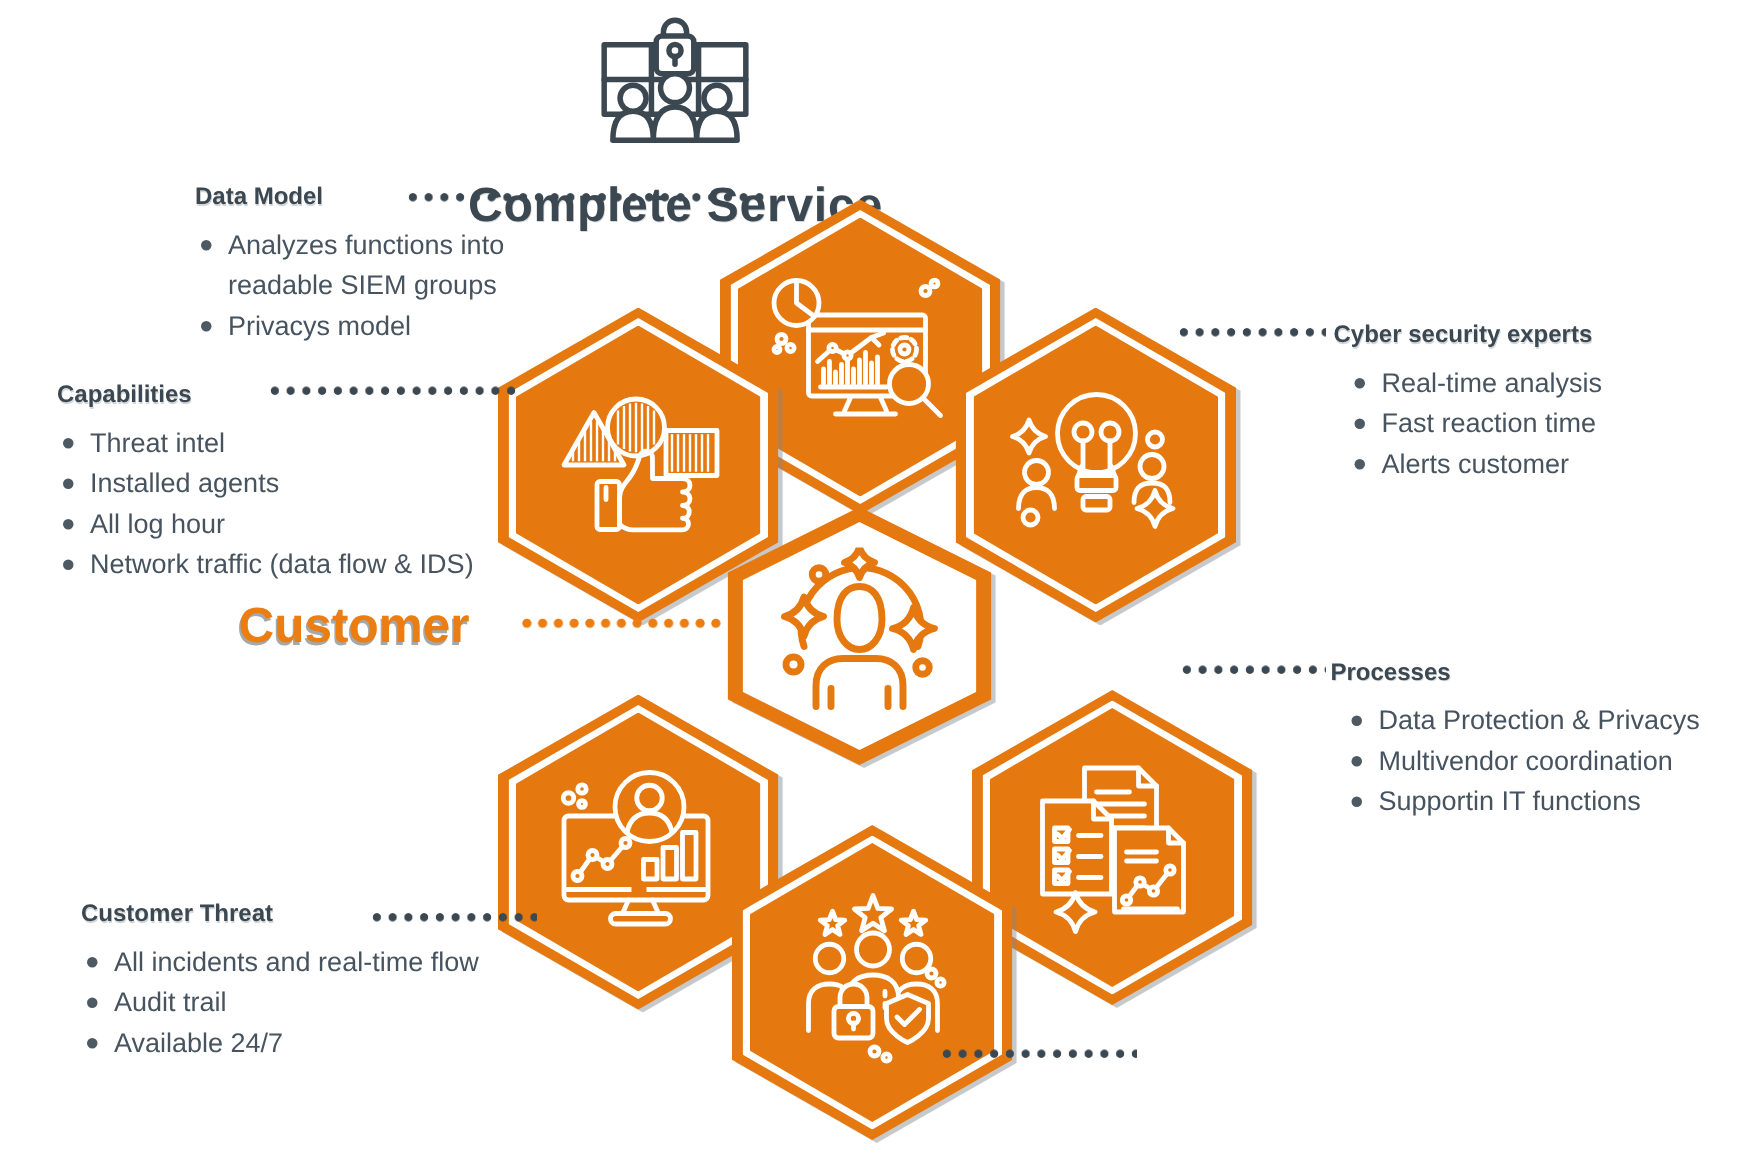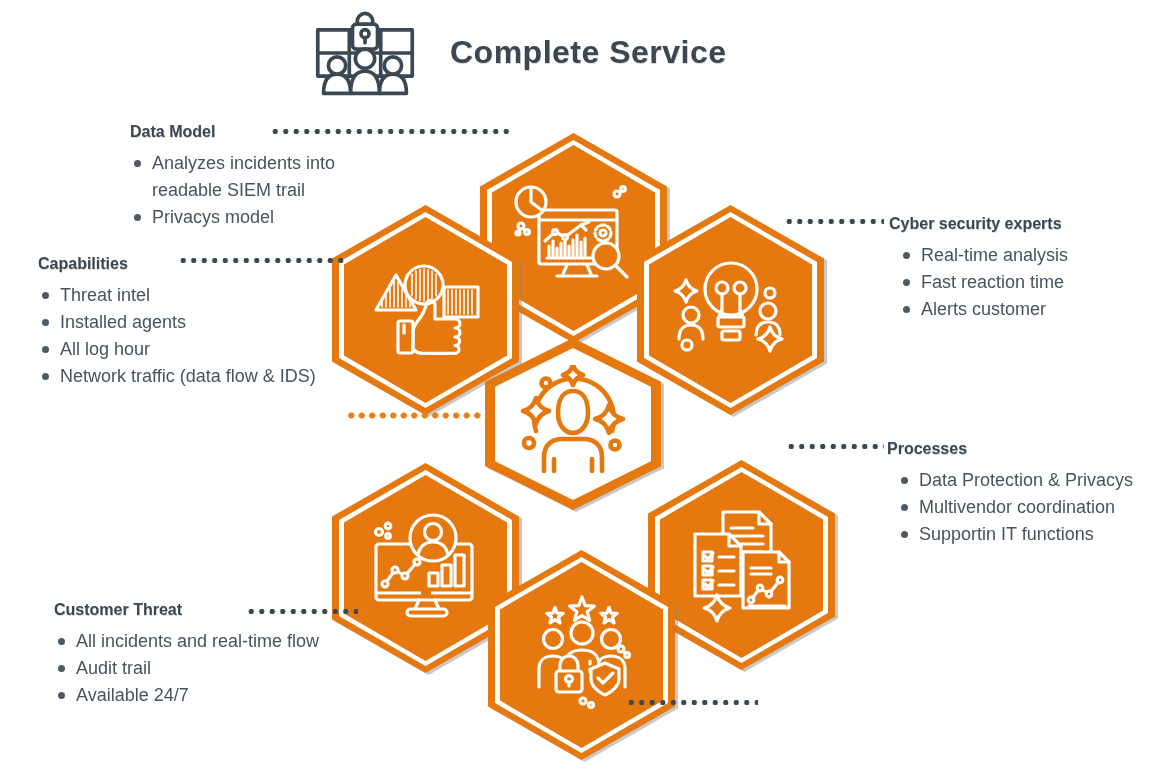--- a/index.html
+++ b/index.html
@@ -7,21 +7,21 @@
     --orange-text:#EC7D10;
     --dark:#3B4751;
     --body:#475460;
   }
   *{box-sizing:border-box;}
   html,body{margin:0;padding:0;background:#fff;}
   body{font-family:"Liberation Sans",sans-serif;}
   .canvas{position:relative;width:1175px;height:783px;background:#fff;overflow:hidden;}
 
   
-  .title-row{position:absolute;left:312px;top:8px;display:flex;align-items:center;gap:32px;}
+  .title-row{position:absolute;left:312px;top:8px;display:flex;align-items:center;gap:22px;flex-direction:column;}
   .title-row h1{margin:0;font-size:32px;font-weight:700;color:var(--dark);letter-spacing:.5px;
                 text-shadow:.5px 1px 0 rgba(59,71,81,.22);}
 
   
   .hexwrap{position:absolute;filter:drop-shadow(3px 2px 0 rgba(128,135,141,.45));}
   .hl{position:absolute;clip-path:polygon(50% 0,100% 25.5%,100% 74.5%,50% 100%,0 74.5%,0 25.5%);}
   .hex-outer{inset:0;background:var(--orange);}
   .hex-ring{inset:7px;background:#fff;}
   .hex-inner{inset:12px;background:var(--orange);}
   .hex-ring-center{inset:10px;background:#fff;}
@@ -251,35 +251,36 @@
   <div class="dots dots-dark" style="left:178px;top:257px;width:170px"></div>
   <div class="dots dots-orange" style="left:346px;top:412px;width:136px"></div>
   <div class="dots dots-dark" style="left:246px;top:608px;width:112px"></div>
   <div class="dots dots-dark" style="left:784px;top:218px;width:100px"></div>
   <div class="dots dots-dark" style="left:786px;top:443px;width:98px"></div>
   <div class="dots dots-dark" style="left:626px;top:699px;width:132px"></div>
 
   <section class="label" style="left:130px;top:118px;width:268px">
     <h2>Data Model</h2>
     <ul>
-        <li>Analyzes incidents into readable SIEM trail</li>
+        <li>Analyzes functions into readable SIEM groups</li>
         <li>Privacys model</li>
       </ul>
   </section>
 
   <section class="label" style="left:38px;top:250px;width:330px">
     <h2>Capabilities</h2>
     <ul>
         <li>Threat intel</li>
         <li>Installed agents</li>
         <li>All log hour</li>
         <li>Network traffic (data flow &amp; IDS)</li>
       </ul>
   </section>
 
+  <div class="customer-label" style="left:159px;top:398px">Customer</div>
 
   <section class="label" style="left:54px;top:596px;width:330px">
     <h2>Customer Threat</h2>
     <ul>
         <li>All incidents and real-time flow</li>
         <li>Audit trail</li>
         <li>Available 24/7</li>
       </ul>
   </section>
 

